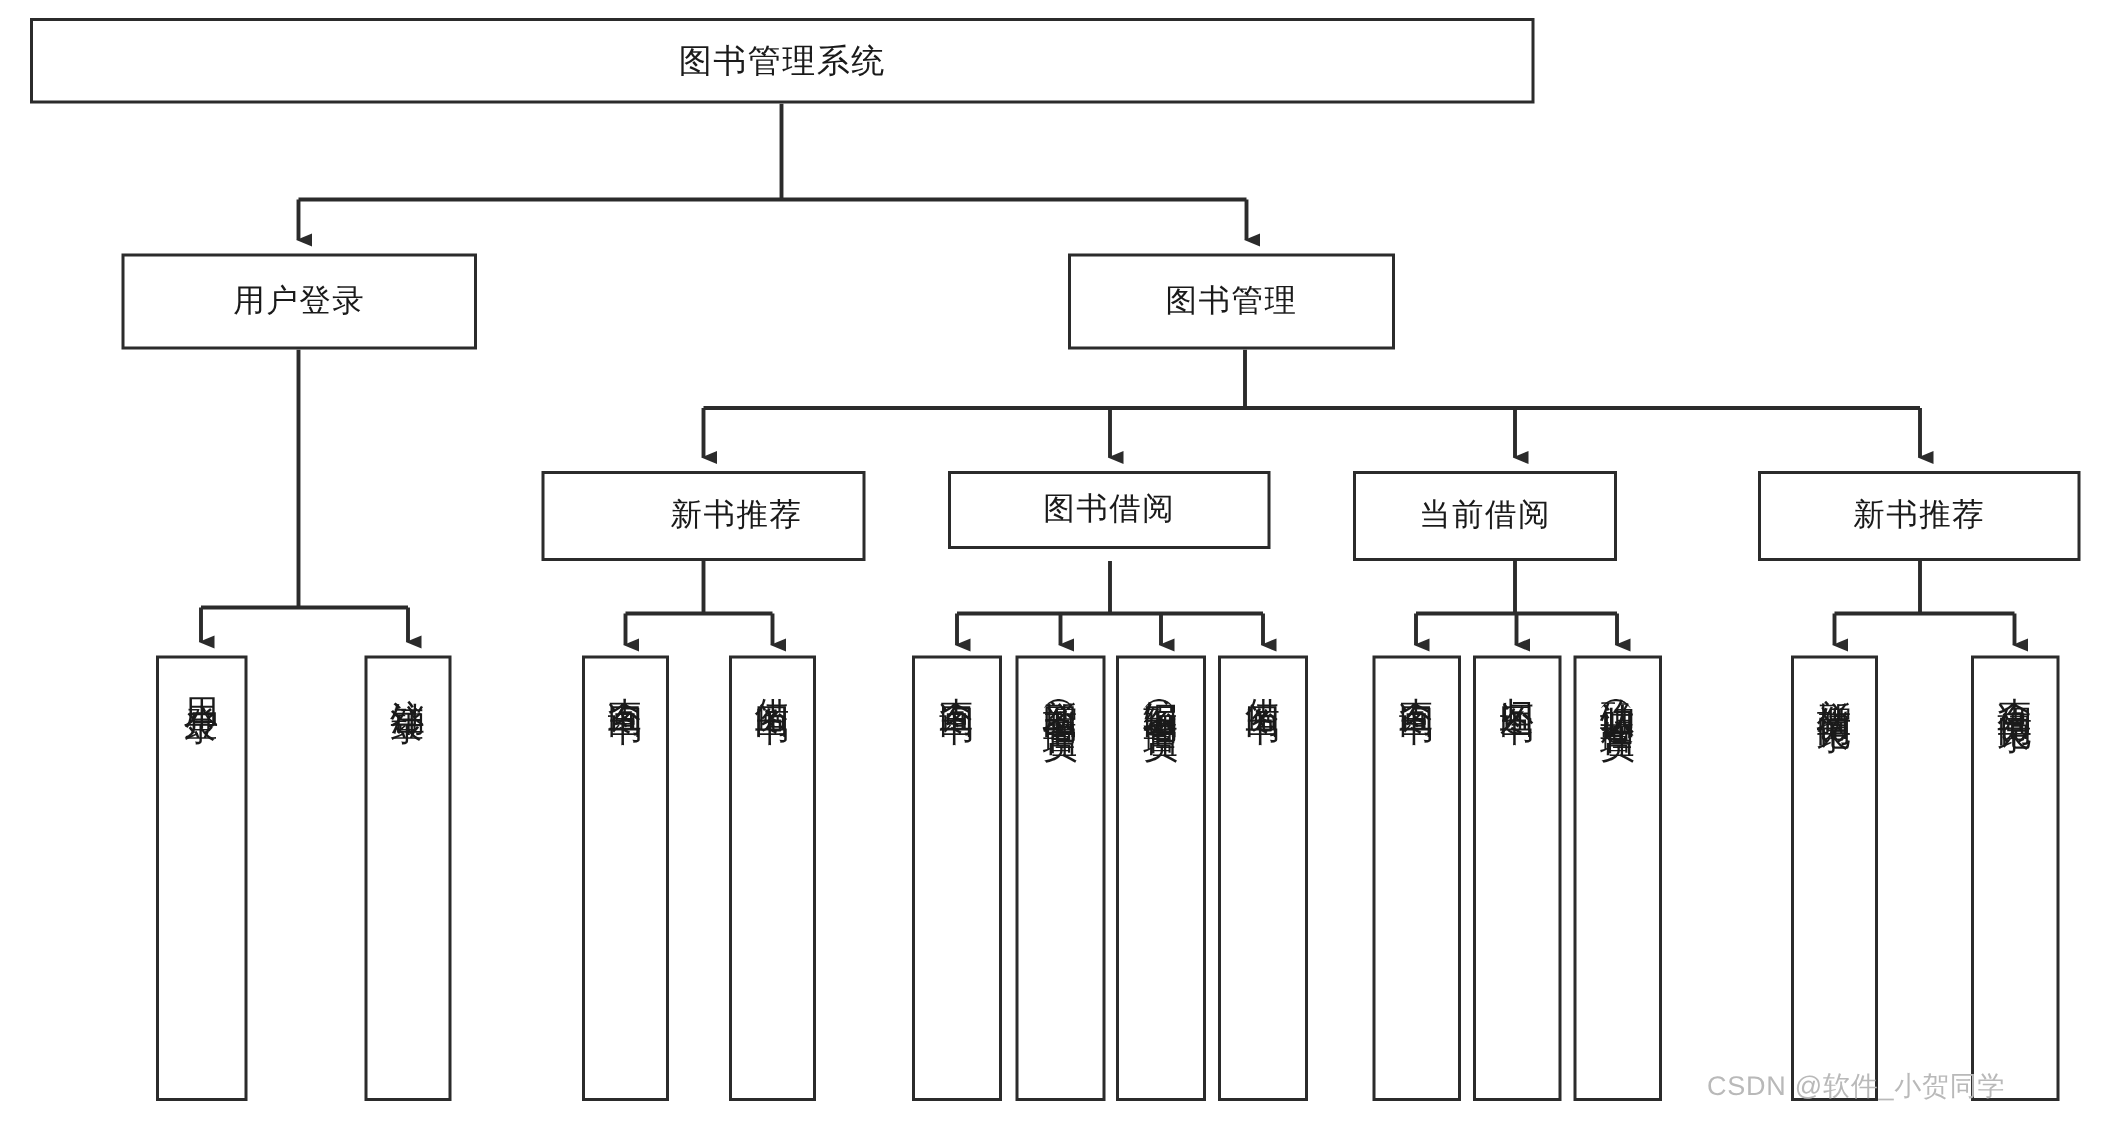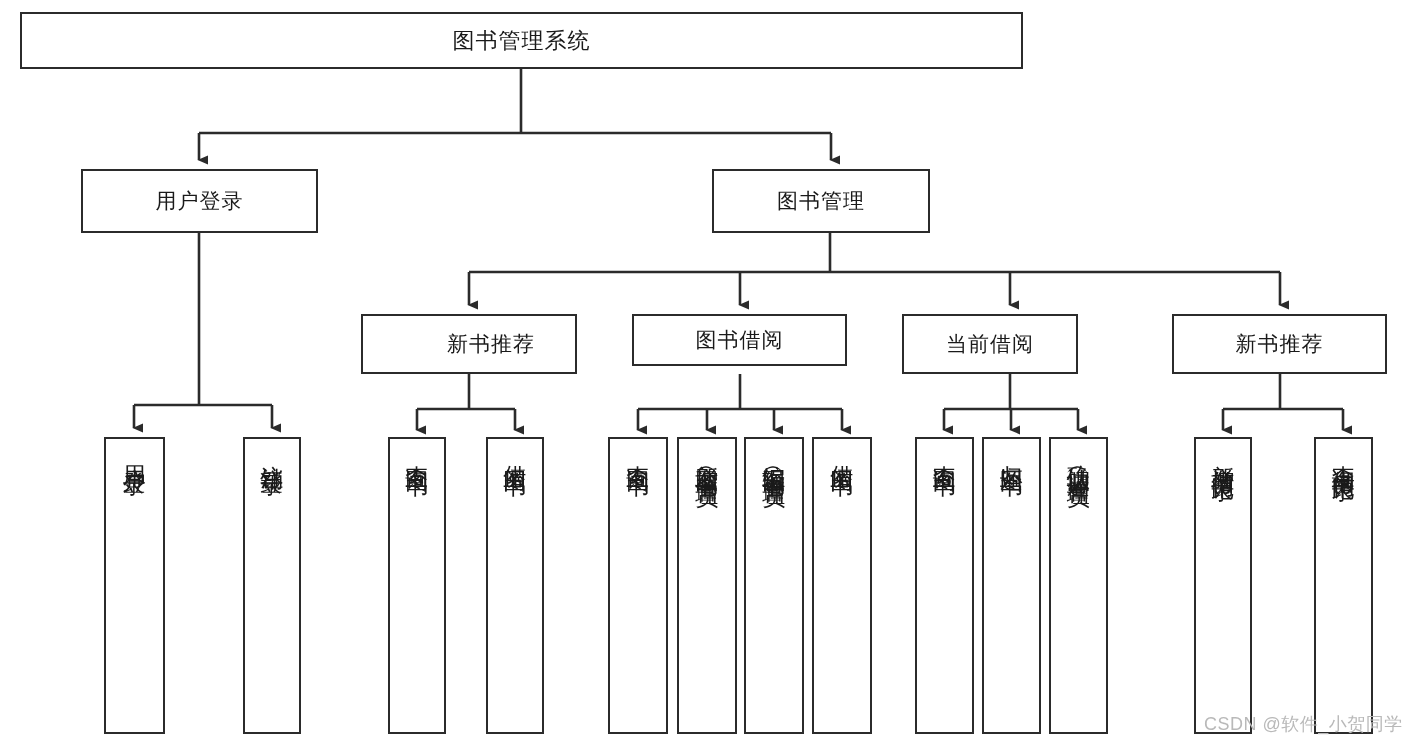--- a/index.html
+++ b/index.html
@@ -45,21 +45,21 @@
   .node.v .lbl{
     writing-mode:vertical-rl;
     text-orientation:upright;
     font-size:23px;
     line-height:1.06;
     letter-spacing:3px;
     white-space:nowrap;
   }
   .watermark{
     position:absolute;
-    left:1204px;top:712px;
+    left:1138px;top:712px;
     font-size:18px;
     color:#b9b9b9;
     letter-spacing:0.5px;
     white-space:nowrap;
     font-family:"Liberation Sans","DejaVu Sans",sans-serif;
   }
 </style>
 </head>
 <body>
 

